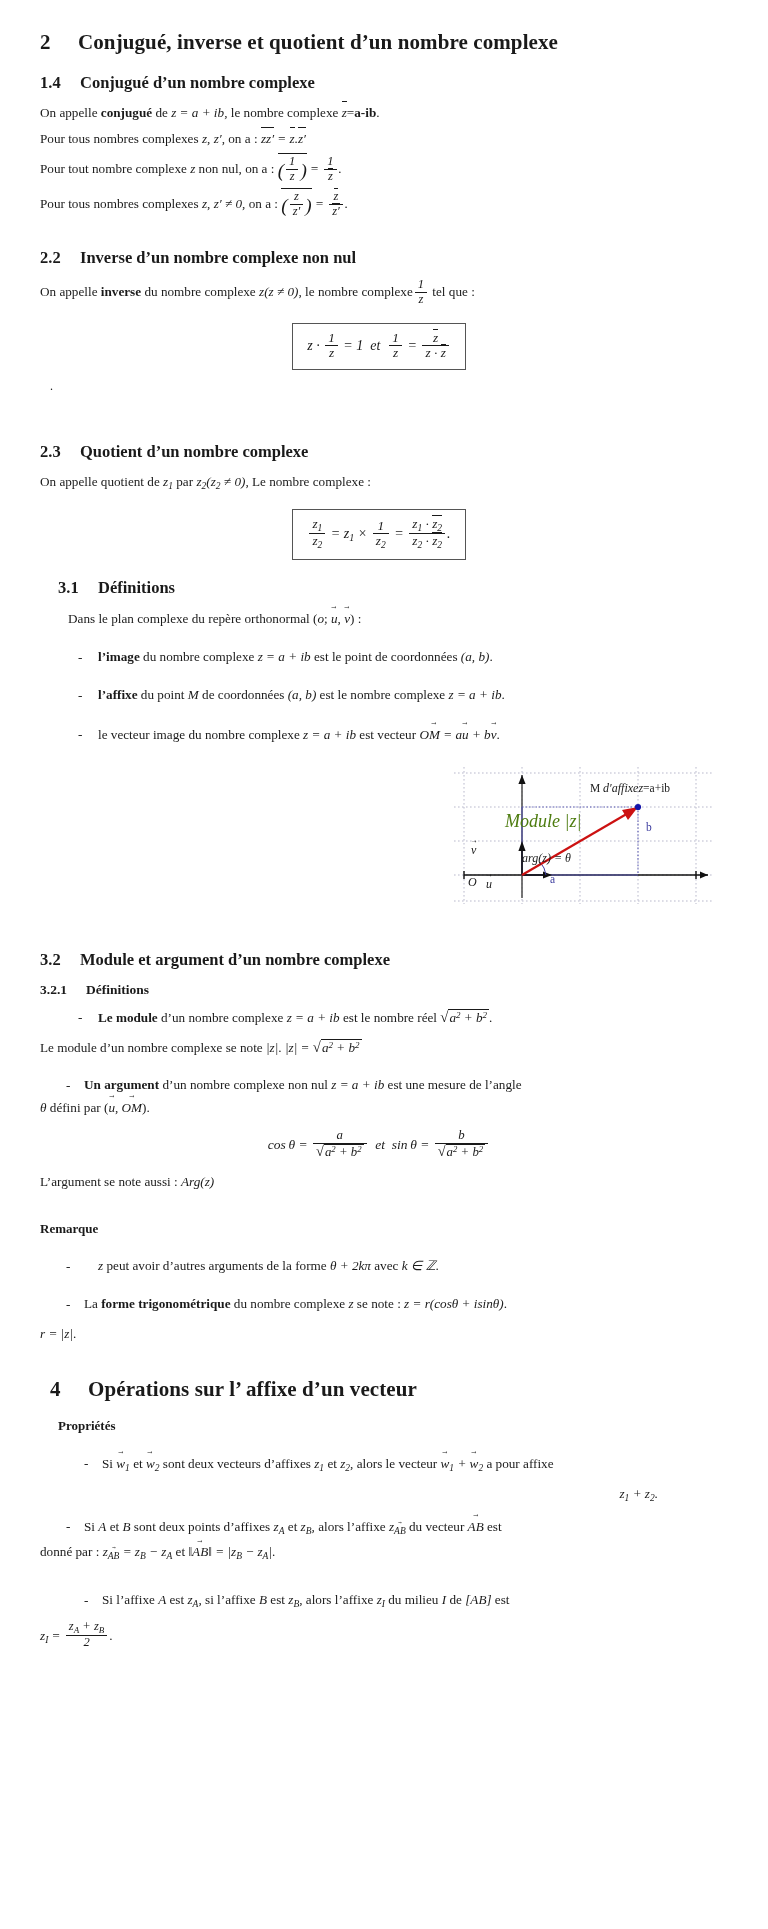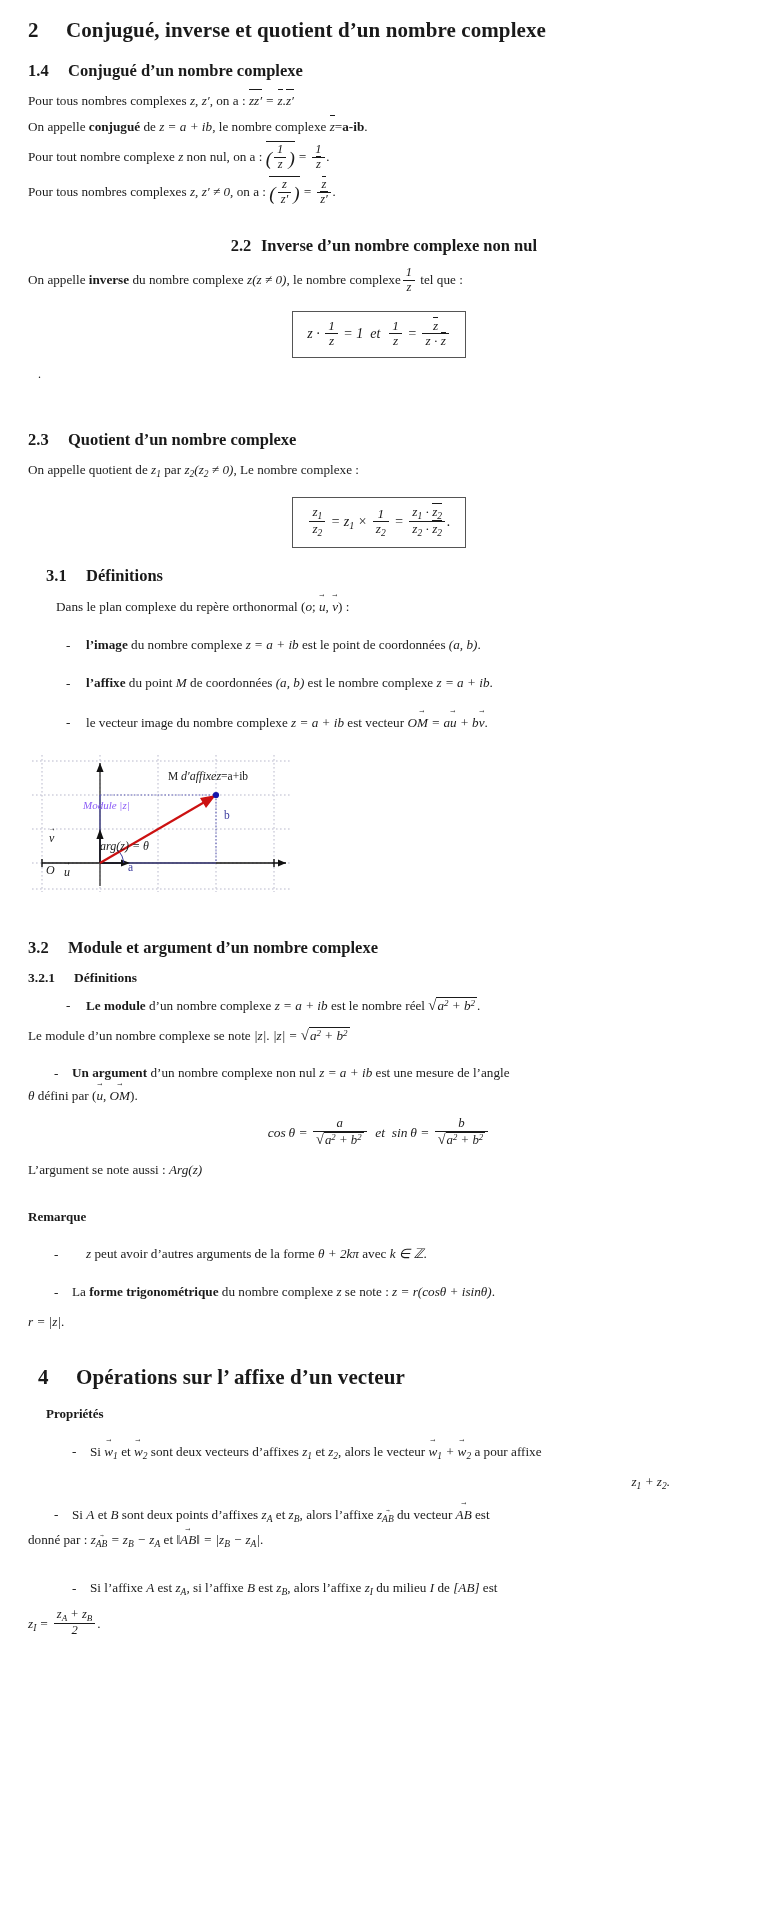--- a/index.html
+++ b/index.html
@@ -11,21 +11,21 @@
     width: 768px;
     height: 1929px;
     font-family: "Liberation Serif", "DejaVu Serif", serif;
     color: #1a1a1a;
     overflow: hidden;
   }
   .page {
     position: relative;
     width: 768px;
     height: 1929px;
-    padding: 0;
+    padding: 12px;
     box-sizing: border-box;
   }
   .inner {
     padding: 8px 38px 0 28px;
   }
 
   
   h1.sec {
     font-size: 21px;
     font-weight: bold;
@@ -122,48 +122,48 @@
     display: inline-block;
     border: 1.4px solid #555;
     padding: 7px 14px 9px 14px;
     font-size: 14px;
   }
   .boxwrap { text-align: center; margin: 16px 0 8px 0; }
 
   .eqline { text-align: center; font-size: 13.5px; margin: 12px 0; }
 
   
-  .figwrap { text-align: left; margin: 6px 0 4px 0; }
+  .figwrap { text-align: right; margin: 6px 0 4px 0; }
   .fig { display: inline-block; position: relative; }
 </style>
 </head>
 <body>
 
 <div class="page">
  <div class="inner">
 
   <h1 class="sec">
     <span class="num">2</span><span>Conjugué, inverse et quotient d’un nombre complexe</span>
   </h1>
 
   <h2 class="sub">
     <span class="num">1.4</span><span>Conjugué d’un nombre complexe</span>
   </h2>
 
   <p class="para">
-    <span>Pour tous nombres complexes</span>
-    <span class="mathit">z</span>, <span class="mathit">z′</span><span>, on a : </span>
-    <span class="mathit"><span class="bar">zz′</span> = <span class="bar">z</span>.<span class="bar">z′</span></span>
-  </p>
-
-  <p class="para">
     <span>On appelle</span>
     <b>conjugué</b>
     <span>de</span>
     <span class="mathit">z = a + ib</span><span>, le nombre complexe </span><span><span class="bar mathit">z</span>=<b>a-ib</b>.</span>
+  </p>
+
+  <p class="para">
+    <span>Pour tous nombres complexes</span>
+    <span class="mathit">z</span>, <span class="mathit">z′</span><span>, on a : </span>
+    <span class="mathit"><span class="bar">zz′</span> = <span class="bar">z</span>.<span class="bar">z′</span></span>
   </p>
 
   <p class="para">
     <span>Pour tout nombre complexe</span>
     <span class="mathit">z</span>
     <span>non nul, on a :</span>
     <span class="mathit">
       <span class="bar"><span class="paren">(</span><span class="frac"><span class="num-t">1</span><span class="den-t">z</span></span><span class="paren">)</span></span>
       = <span class="frac"><span class="num-t">1</span><span class="den-t"><span class="bar">z</span></span></span>.
     </span>
@@ -171,21 +171,21 @@
 
   <p class="para">
     <span>Pour tous nombres complexes</span>
     <span class="mathit">z</span>, <span class="mathit">z′ ≠ 0</span><span>, on a : </span>
     <span class="mathit">
       <span class="bar"><span class="paren">(</span><span class="frac"><span class="num-t">z</span><span class="den-t">z′</span></span><span class="paren">)</span></span>
       = <span class="frac"><span class="num-t"><span class="bar">z</span></span><span class="den-t"><span class="bar">z′</span></span></span>.
     </span>
   </p>
 
-  <h2 class="sub" style="margin-top:30px;text-align:center;">
+  <h2 class="sub" style="margin-top:30px;">
     <span class="num">2.2</span><span>Inverse d’un nombre complexe non nul</span>
   </h2>
 
   <p class="para">
     <span>On appelle</span>
     <b>inverse</b>
     <span>du nombre complexe</span>
     <span class="mathit">z(z ≠ 0)</span><span>, le nombre complexe</span><span class="frac mathit"><span class="num-t">1</span><span class="den-t">z</span></span>
     <span>tel que :</span>
   </p>
@@ -300,21 +300,21 @@
         <polygon points="188,44 172,47 178,57" fill="#cc1111"></polygon>
       </g>
 
       <circle cx="188" cy="44" r="3.1" fill="#1515aa"></circle>
     </svg>
 
     
     <div style="position:absolute; left:140px; top:18px; font-size:11.5px; color:#1a1a1a; white-space:nowrap;">
       M <span class="mathit" style="font-size:12px;">d′affixez</span>=a+ib
     </div>
-    <div style="position:absolute; left:55px; top:48px; font-size:11px; font-style:italic; color:#8b5cf6; white-space:nowrap;">Module |z|</div>
+    <div style="position:absolute; left:55px; top:48px; font-size:18px; font-style:italic; color:#4d7c0f; white-space:nowrap;">Module |z|</div>
     <div style="position:absolute; left:72px; top:88px; font-size:12px; font-style:italic; color:#1a1a1a; white-space:nowrap;">arg(z) = θ</div>
     <div style="position:absolute; left:21px; top:79px; font-size:12px; color:#1a1a1a;"><span class="vec mathit">v</span></div>
     <div style="position:absolute; left:18px; top:112px; font-size:12px; font-style:italic; color:#1a1a1a;">O</div>
     <div style="position:absolute; left:36px; top:113px; font-size:12px; color:#1a1a1a;"><span class="vec mathit">u</span></div>
     <div style="position:absolute; left:100px; top:110px; font-size:11.5px; color:#3b3b9e;">a</div>
     <div style="position:absolute; left:196px; top:58px; font-size:11.5px; color:#3b3b9e;">b</div>
    </div>
   </div>
 
   <h2 class="sub" style="margin-top:38px;">

